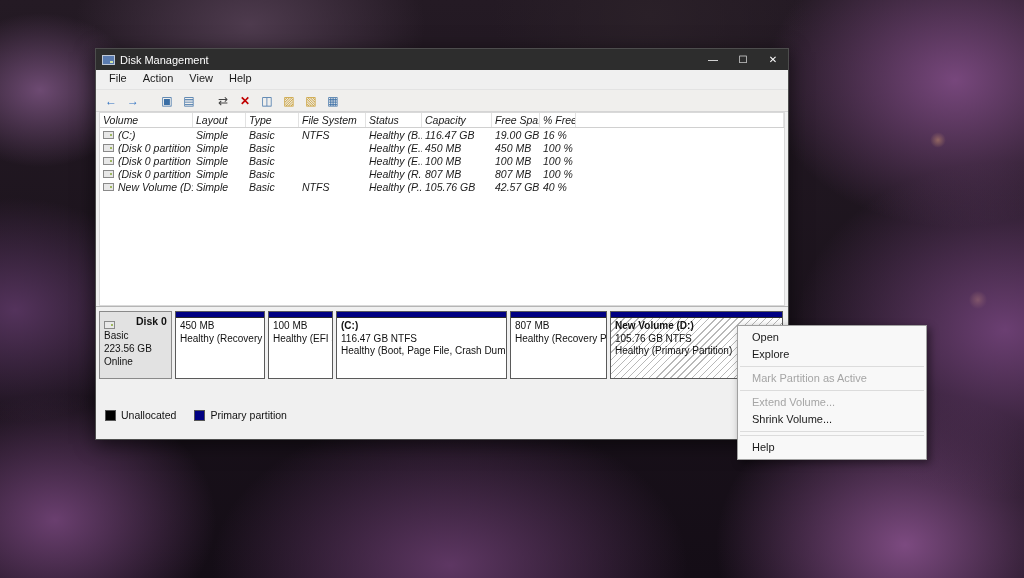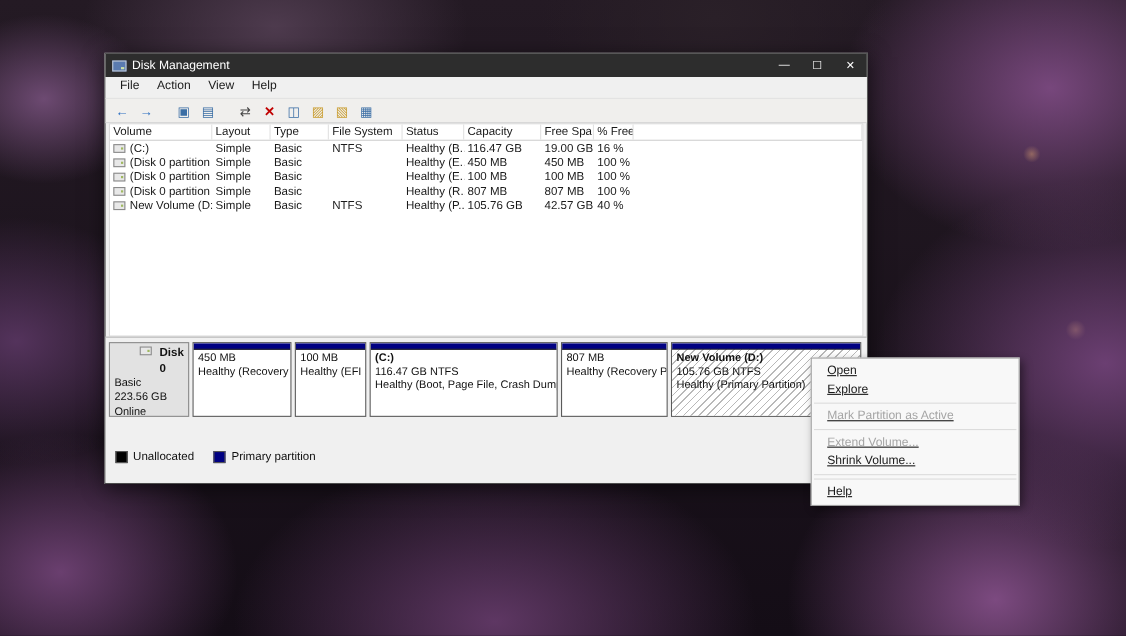--- a/index.html
+++ b/index.html
@@ -59,21 +59,21 @@
     font-size:12px; line-height:1;
   }
   .tb-gap { width:8px; }
   .c-arrow { color:#2d6fc1; font-weight:bold; }
   .c-blue  { color:#3a6ea5; }
   .c-dark  { color:#444444; }
   .c-red   { color:#c00000; font-weight:bold; }
   .c-gold  { color:#c99c2e; }
 
   
-  .list { height:194px; background:#ffffff; margin:0 3px; border:1px solid #d9d9d9; flex:0 0 auto; overflow:hidden; }
+  .list { height:194px; background:#ffffff; margin:0 3px; border:1px solid #d9d9d9; flex:0 0 auto; overflow:hidden;font-style:italic; }
   .lgrid { display:grid; grid-template-columns:93px 53px 53px 67px 56px 70px 48px 36px 1fr; }
   .lheader { height:15px; border-bottom:1px solid #d0d0d0; }
   .lheader .hcell {
     font-size:10.5px; color:#1a1a1a; padding:1px 3px; border-right:1px solid #e2e2e2;
     white-space:nowrap; overflow:hidden;
   }
   .lrow { height:13px; }
   .lrow .cell {
     font-size:10.5px; color:#1a1a1a; padding:0 3px; white-space:nowrap; overflow:hidden;
     display:flex; align-items:center;
@@ -84,38 +84,38 @@
   }
   .drive-ico::after { content:""; position:absolute; right:1px; top:2px; width:2px; height:2px; background:#9fb860; }
 
   
   .bottom-pane { flex:1 1 auto; background:#f0f0f0; border-top:1px solid #b5b5b5; padding:4px 3px 0 3px; }
   .disk-row { display:flex; gap:3px; height:68px; }
   .disk-label {
     width:73px; background:#e2e2e2; border:1px solid #8a8a8a; padding:3px 4px;
     font-size:10px; color:#111; line-height:1.3;
   }
-  .disk-label .dl-head { display:flex; align-items:flex-start; font-weight:bold; font-size:10.5px; gap:3px;margin-left:23px; }
+  .disk-label .dl-head { display:flex; align-items:flex-end; font-weight:bold; font-size:10.5px; gap:17px; }
   .partition { border:1px solid #5a5a5a; background:#ffffff; display:flex; flex-direction:column; overflow:hidden; }
   .pstrip { height:6px; background:#000082; border-bottom:1px solid #2a2a2a; flex:0 0 auto; }
   .pbody { flex:1 1 auto; padding:2px 4px; font-size:10px; color:#111; line-height:1.25; white-space:nowrap; overflow:hidden; }
   .partition.selected .pbody {
     background:repeating-linear-gradient(135deg, #ffffff 0px, #ffffff 4px, #b9b9b9 4px, #b9b9b9 5px);
   }
   .pl-bold { font-weight:bold; }
   .legend { display:flex; gap:18px; margin:30px 0 0 6px; font-size:10.5px; color:#111; }
   .legend-item { display:flex; align-items:center; gap:5px; }
   .swatch { width:11px; height:11px; display:inline-block; border:1px solid #555; }
 
   
   .context-menu {
     position:absolute; left:737px; top:325px; width:190px;
     background:#f8f8f8; border:1px solid #a0a0a0; padding:3px 0;
     box-shadow: 3px 3px 8px rgba(0,0,0,0.45);
-    font-size:11px; color:#1a1a1a;text-decoration:underline;
+    font-size:11px; color:#1a1a1a;
   }
   .cm-item { height:17px; line-height:17px; padding-left:14px; white-space:nowrap; cursor:default; }
   .cm-item.disabled { color:#a5a5a5; }
   .cm-item.highlighted { background:#8fc4ee; }
   .cm-sep { height:1px; background:#dcdcdc; margin:3px 2px; }
 </style>
 </head>
 <body>
 
 <div class="window">

